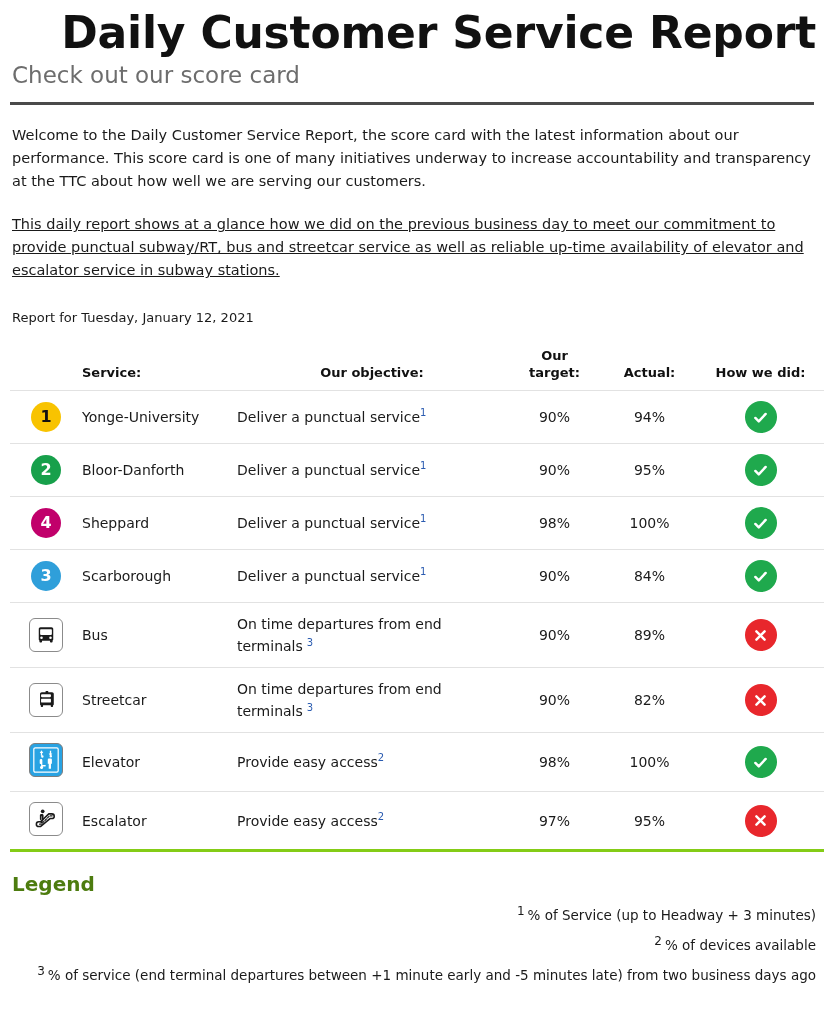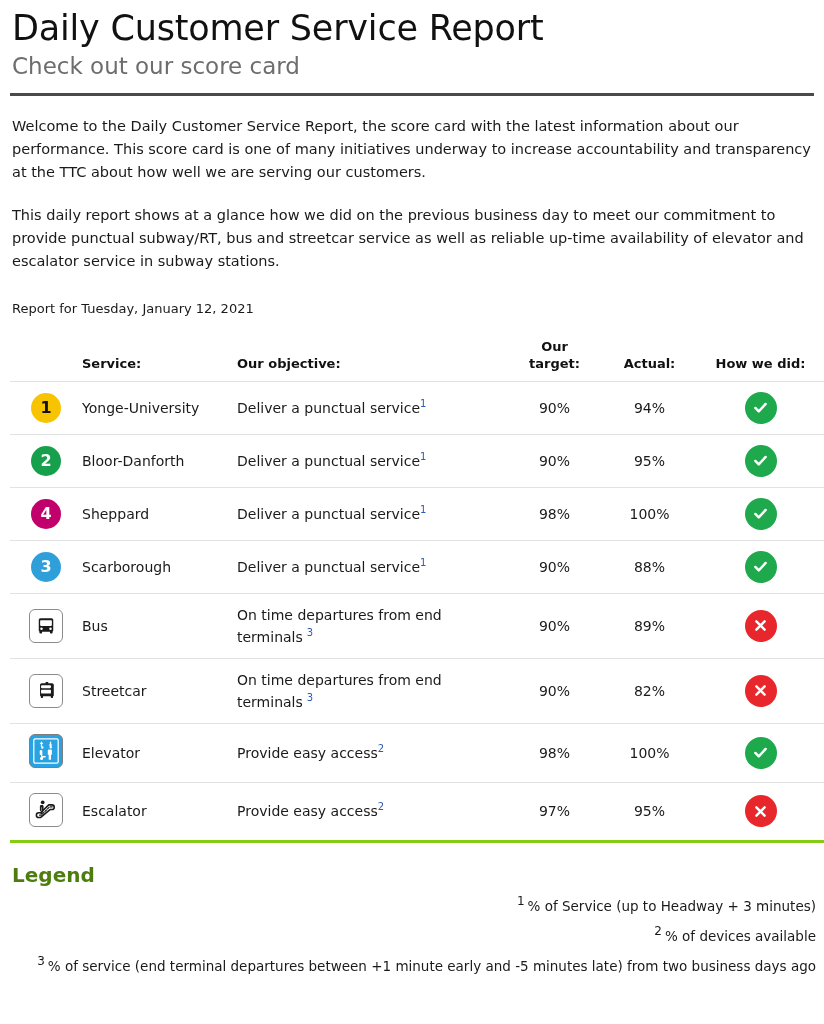--- a/index.html
+++ b/index.html
@@ -14,46 +14,47 @@
     color: #1a1a1a;
     overflow: hidden;
   }
   .page {
     width: 824px;
     box-sizing: border-box;
     padding: 0 8px;
   }
   
   .title {
-    font-size: 35px;
-    font-weight: normal;
+    font-size: 44px;
+    font-weight: bold;
     line-height: 1.05;
     margin: 10px 0 0 4px;
     letter-spacing: -0.2px;
     color: #111111;
+    text-align: right;
   }
   .subtitle {
     font-size: 23px;
     color: #6d6d6d;
     margin: 6px 0 0 4px;
     font-weight: normal;
   }
   .rule {
     height: 3px;
     background: #4a4a4a;
     margin: 14px 2px 0 2px;
   }
   
   .intro {
     font-size: 14.5px;
     line-height: 23px;
     margin: 19px 4px 0 4px;
     max-width: 812px;
   }
-  .intro + .intro { margin-top: 20px; }
+  .intro + .intro { margin-top: 20px; text-decoration: underline; }
   .report-date {
     font-size: 13px;
     margin: 28px 4px 0 4px;
   }
   
   table.scorecard {
     border-collapse: collapse;
     width: 814px;
     margin: 22px 0 0 2px;
     table-layout: fixed;
@@ -74,21 +75,21 @@
     line-height: 22px;
   }
   table.scorecard tr.row-last td { border-bottom: 3px solid #84cc16; }
   .col-icon  { width: 72px;  text-align: center; }
   .col-name  { width: 155px; text-align: left; }
   .col-obj   { width: 270px; text-align: left; }
   .col-tgt   { width: 95px;  text-align: center; }
   .col-act   { width: 95px;  text-align: center; }
   .col-how   { width: 127px; text-align: center; }
   th.col-name { text-align: left; padding-left: 2px; }
-  th.col-obj  { text-align: left; }
+  th.col-obj  { text-align: center; }
   th.col-tgt, th.col-act { text-align: center; }
   th.col-how  { text-align: center; }
   td.col-name { padding-left: 2px; }
   .sup {
     color: #2a5bb0;
     font-size: 10px;
     vertical-align: super;
     line-height: 0;
   }
   .sup.spaced { margin-left: 4px; }
@@ -218,21 +219,21 @@
               <svg width="19" height="19" viewBox="0 0 24 24" aria-hidden="true">
                 <path fill="none" stroke="#ffffff" stroke-width="3.1" stroke-linecap="round" stroke-linejoin="round" d="M5.5 12.6l4.3 4.3 8.7-9.4"></path>
               </svg>
             </span></td>
         </tr>
         <tr>
           <td class="col-icon"><span class="line-badge" style="background:#2F9FDA;color:#ffffff">3</span></td>
           <td class="col-name">Scarborough</td>
           <td class="col-obj">Deliver a punctual service<span class="sup">1</span></td>
           <td class="col-tgt">90%</td>
-          <td class="col-act">88%</td>
+          <td class="col-act">84%</td>
           <td class="col-how"><span class="status pass">
               <svg width="19" height="19" viewBox="0 0 24 24" aria-hidden="true">
                 <path fill="none" stroke="#ffffff" stroke-width="3.1" stroke-linecap="round" stroke-linejoin="round" d="M5.5 12.6l4.3 4.3 8.7-9.4"></path>
               </svg>
             </span></td>
         </tr>
         <tr>
           <td class="col-icon"><span class="mode-icon">
               <svg width="22" height="22" viewBox="0 0 24 24" aria-hidden="true">
                 <path fill="#1a1a1a" d="M6 3.6c-1.1 0-1.9.8-1.9 1.9v11.4c0 .5.3.9.7 1.1v1.3c0 .5.4.9.9.9h1.1c.5 0 .9-.4.9-.9v-1.1h8.6v1.1c0 .5.4.9.9.9h1.1c.5 0 .9-.4.9-.9v-1.3c.4-.2.7-.6.7-1.1V5.5c0-1.1-.8-1.9-1.9-1.9H6zm.6 2.2h10.8c.6 0 1 .5 1 1V11c0 .6-.4 1-1 1H6.6c-.6 0-1-.4-1-1V6.8c0-.5.4-1 1-1zM7.1 13.6a1.4 1.4 0 1 1 0 2.8 1.4 1.4 0 0 1 0-2.8zm9.8 0a1.4 1.4 0 1 1 0 2.8 1.4 1.4 0 0 1 0-2.8z"></path>

